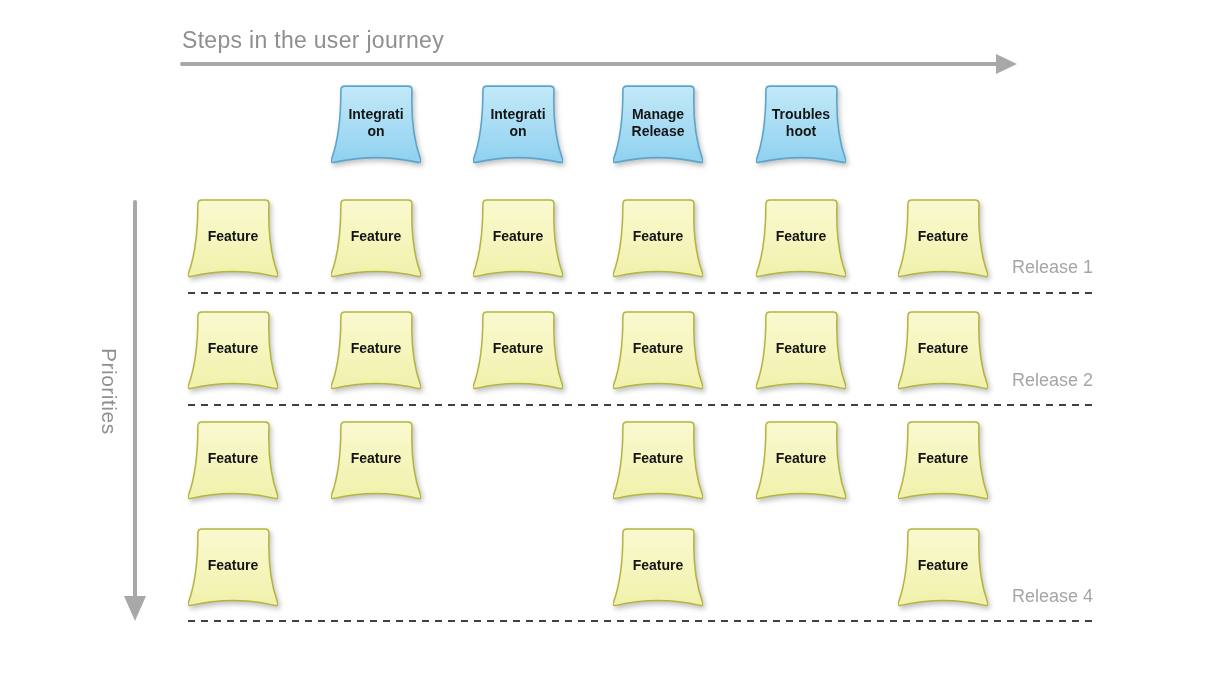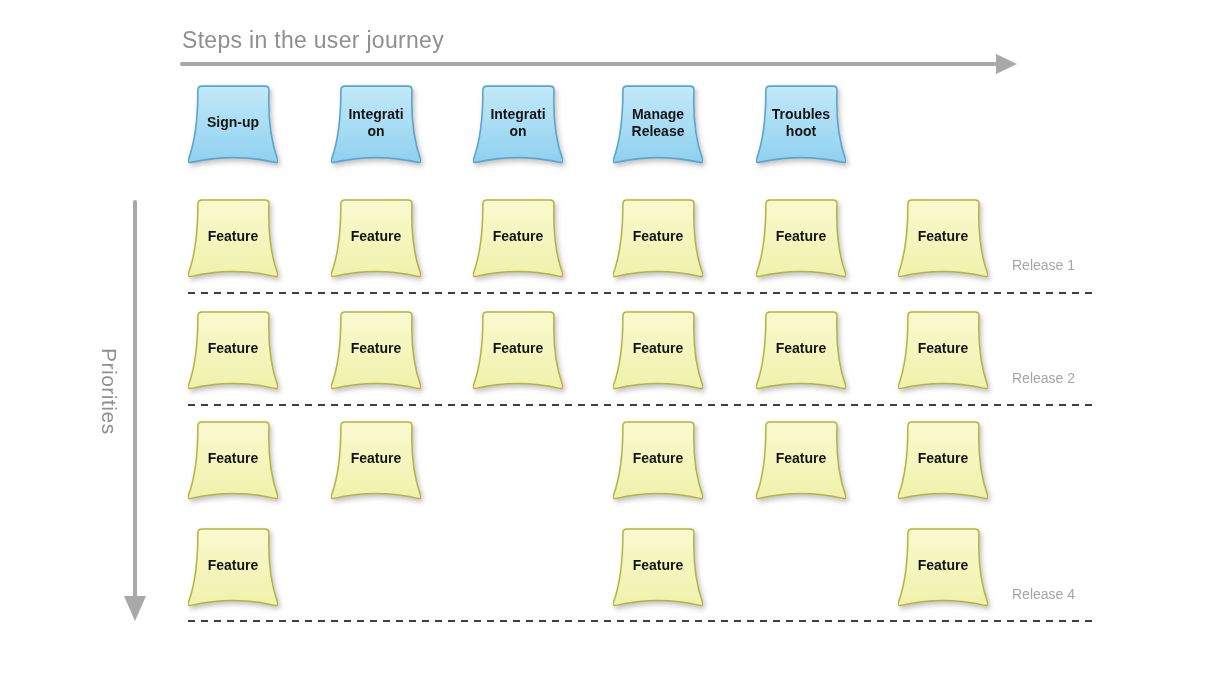--- a/index.html
+++ b/index.html
@@ -36,21 +36,21 @@
   .note-text{position:absolute;left:0;right:0;top:0;bottom:5px;display:flex;align-items:center;
              justify-content:center;text-align:center;padding:0 15px;font-size:14px;font-weight:bold;
              color:var(--note_text_color);line-height:1.18;overflow-wrap:anywhere}
 
   .c1{left:188px}.c2{left:331px}.c3{left:473px}.c4{left:613px}.c5{left:756px}.c6{left:898px}
   .rB{top:84px}.r1{top:198px}.r2{top:310px}.r3{top:420px}.r4{top:527px}
 
   .sep{position:absolute;left:188px;width:904px;height:2px;
        background:repeating-linear-gradient(90deg,var(--separator_color) 0 7px,transparent 7px 13px)}
   .sep1{top:292px}.sep2{top:404px}.sep3{top:620px}
-  .release{position:absolute;left:1012px;width:110px;font-size:14px;color:var(--release_text_color);white-space:nowrap}
+  .release{position:absolute;left:1012px;width:110px;font-size:18px;color:var(--release_text_color);white-space:nowrap}
   .rel1{top:257px}.rel2{top:370px}.rel3{top:586px}
 </style>
 </head>
 <body>
 
 <svg width="0" height="0" style="position:absolute" aria-hidden="true">
   <defs>
     <linearGradient id="gradStep" x1="0" y1="0" x2="0" y2="1">
       <stop offset="0" class="stop-step-top"></stop>
         <stop offset="1" class="stop-step-bottom"></stop>
@@ -65,26 +65,20 @@
 <div class="canvas">
 
   <div class="axis-title">Steps in the user journey</div>
   <div class="h-line"></div>
   <div class="h-head"></div>
 
   <div class="v-line"></div>
   <div class="v-head"></div>
   <div class="v-axis-title">Priorities</div>
 
-  <div class="note rB c1">
-    <svg class="shape" viewBox="0 0 100 86" preserveAspectRatio="none">
-        <path class="step-fill" d="M 11 6 C 11.2 3 12.8 2.2 15.5 2.2 L 85.5 2.2 C 88.3 2.2 89.9 3.2 90 6 C 88.9 31 90.6 56 99.5 79 C 100.4 81.4 99.1 82.7 96.7 82.2 C 66 75.6 34 75.6 3.3 82.2 C 0.9 82.7 -0.4 81.4 0.5 79 C 9.4 56 11.1 31 11 6 Z"></path>
-      </svg>
-    <div class="note-text">Sign-up</div>
-  </div>
   <div class="note rB c2">
     <svg class="shape" viewBox="0 0 100 86" preserveAspectRatio="none">
         <path class="step-fill" d="M 11 6 C 11.2 3 12.8 2.2 15.5 2.2 L 85.5 2.2 C 88.3 2.2 89.9 3.2 90 6 C 88.9 31 90.6 56 99.5 79 C 100.4 81.4 99.1 82.7 96.7 82.2 C 66 75.6 34 75.6 3.3 82.2 C 0.9 82.7 -0.4 81.4 0.5 79 C 9.4 56 11.1 31 11 6 Z"></path>
       </svg>
     <div class="note-text">Integration</div>
   </div>
   <div class="note rB c3">
     <svg class="shape" viewBox="0 0 100 86" preserveAspectRatio="none">
         <path class="step-fill" d="M 11 6 C 11.2 3 12.8 2.2 15.5 2.2 L 85.5 2.2 C 88.3 2.2 89.9 3.2 90 6 C 88.9 31 90.6 56 99.5 79 C 100.4 81.4 99.1 82.7 96.7 82.2 C 66 75.6 34 75.6 3.3 82.2 C 0.9 82.7 -0.4 81.4 0.5 79 C 9.4 56 11.1 31 11 6 Z"></path>
       </svg>

